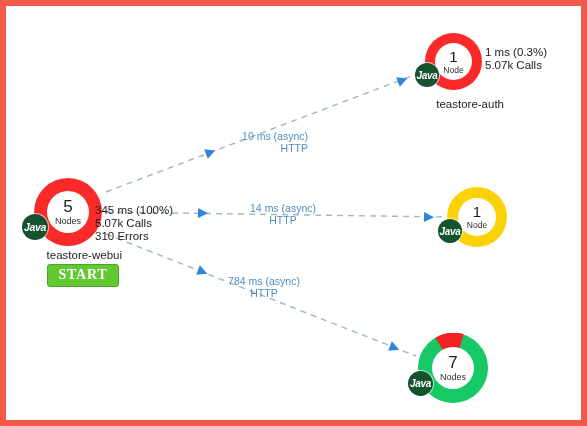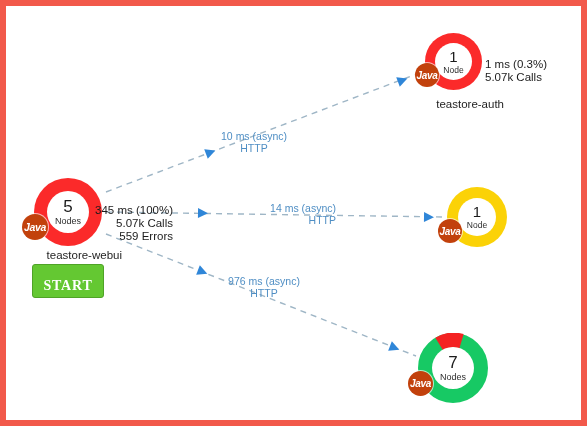--- a/index.html
+++ b/index.html
@@ -46,21 +46,21 @@
   .node-count {
     color: #1b1b1b;
     font-weight: 400;
   }
   .node-unit {
     color: #2e2e2e;
   }
   .tech-badge {
     position: absolute;
     border-radius: 50%;
-    background: #c2410c;
+    background: #14532d;
     color: #ffffff;
     display: flex;
     align-items: center;
     justify-content: center;
     font-style: italic;
     font-weight: bold;
     letter-spacing: -0.3px;
     box-shadow: 0 0 0 1px rgba(255,255,255,0.65);
   }
   .node-label {
@@ -69,35 +69,35 @@
     font-size: 11.5px;
     white-space: nowrap;
     text-align: right;
   }
   .metrics {
     position: absolute;
     color: #1b1b1b;
     font-size: 11.5px;
     line-height: 13.2px;
     white-space: nowrap;
-    margin-top: 12px;
   }
   .start-button {
     position: absolute;
     background: #64c832;
     border: 1px solid #4fa327;
     border-radius: 3px;
     color: #ffffff;
     font-family: "Liberation Serif", serif;
     font-weight: bold;
     font-size: 14px;
     letter-spacing: 0.8px;
     text-align: center;
-    padding: 13px 0 3px 0;
+    padding: 2px 0 3px 0;
     cursor: pointer;
+    margin-left: 15px;
   }
   .edge-label {
     position: absolute;
     color: #4f8ec4;
     font-size: 10.5px;
     line-height: 12px;
     text-align: center;
     white-space: nowrap;
   }
 </style>
@@ -125,24 +125,24 @@
     <div class="donut" style="left:0; top:0; width:68px; height:68px; background:#fb2a2a;"></div>
     <div class="donut-hole" style="left:13px; top:13px; width:42px; height:42px;">
       <span class="node-count" style="font-size:17px;">5</span>
       <span class="node-unit" style="font-size:9px; margin-top:2px;">Nodes</span>
     </div>
     <div class="tech-badge" style="left:-12px; top:36px; width:26px; height:26px; font-size:10.5px;">
       <span>Java</span>
     </div>
   </div>
   <div class="node-label" style="left:8px; top:243px; width:108px;">teastore-webui</div>
-  <div class="metrics" style="left:89px; top:186px;text-align:right;">
+  <div class="metrics" style="left:89px; top:198px;">
     <div>345 ms (100%)</div>
     <div>5.07k Calls</div>
-    <div>559 Errors</div>
+    <div>310 Errors</div>
   </div>
   <div class="start-button" style="left:26px; top:258px; width:70px;">START</div>
 
   <div class="node" style="left:419px; top:27px; width:57px; height:57px;">
     <div class="donut" style="left:0; top:0; width:57px; height:57px; background:#fb2a2a;"></div>
     <div class="donut-hole" style="left:10px; top:10px; width:37px; height:37px;">
       <span class="node-count" style="font-size:15px;">1</span>
       <span class="node-unit" style="font-size:8.5px; margin-top:2px;">Node</span>
     </div>
     <div class="tech-badge" style="left:-10px; top:30px; width:24px; height:24px; font-size:10px;">
@@ -173,28 +173,28 @@
     </svg>
     <div class="donut-hole" style="left:14px; top:14px; width:42px; height:42px;">
       <span class="node-count" style="font-size:17px;">7</span>
       <span class="node-unit" style="font-size:9px; margin-top:2px;">Nodes</span>
     </div>
     <div class="tech-badge" style="left:-10px; top:38px; width:25px; height:25px; font-size:10px;">
       <span>Java</span>
     </div>
   </div>
 
-  <div class="edge-label" style="left:194px; top:124px; width:108px;">
+  <div class="edge-label" style="left:194px; top:124px; width:108px;text-align:right;">
     <div>10 ms (async)</div>
     <div>HTTP</div>
   </div>
 
-  <div class="edge-label" style="left:224px; top:196px; width:106px;text-align:right;">
+  <div class="edge-label" style="left:224px; top:196px; width:106px;">
     <div>14 ms (async)</div>
     <div>HTTP</div>
   </div>
 
   <div class="edge-label" style="left:201px; top:269px; width:114px;">
-    <div>976 ms (async)</div>
+    <div>784 ms (async)</div>
     <div>HTTP</div>
   </div>
 
 </div>
 
 </body></html>

